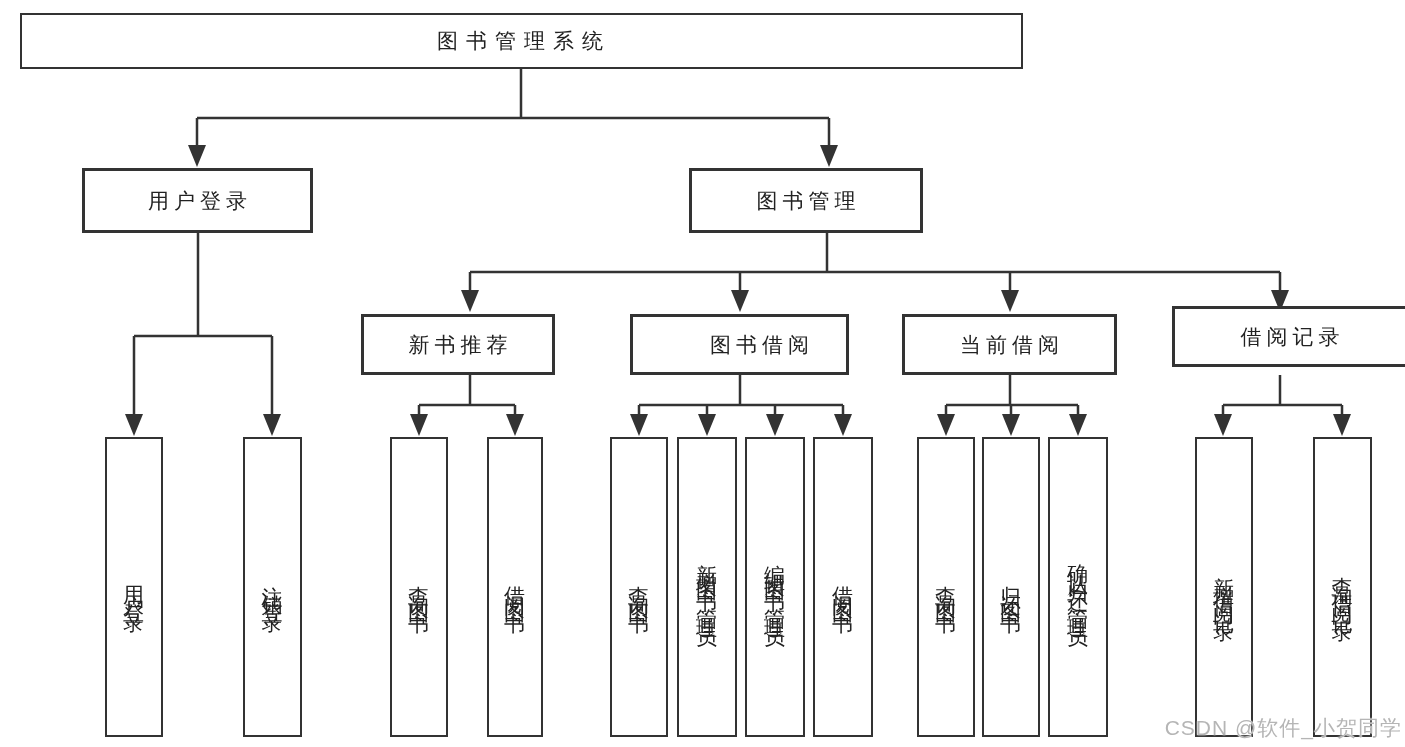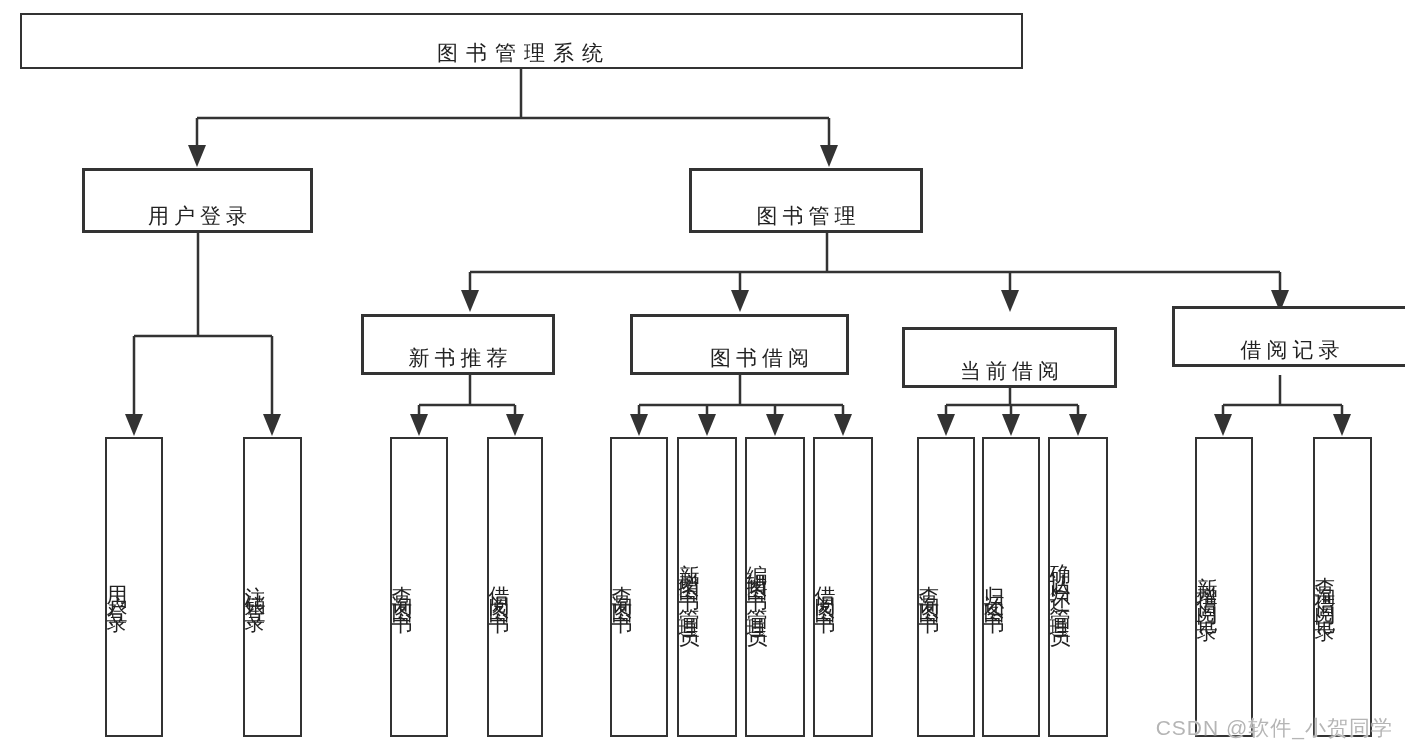--- a/index.html
+++ b/index.html
@@ -15,21 +15,21 @@
     position: absolute;
     left: 0; top: 0;
     pointer-events: none;
   }
   .node {
     position: absolute;
     box-sizing: border-box;
     background: #ffffff;
     border: 3px solid #333333;
     display: flex;
-    align-items: flex-end;
+    align-items: center;
     justify-content: center;
     color: #222222;
     font-size: 21px;
     letter-spacing: 5px;
     white-space: nowrap;
   }
   .node span { text-indent: 5px; }
   .root {
     border-width: 2px;
     letter-spacing: 8px;
@@ -38,21 +38,21 @@
     border-width: 2px;
     writing-mode: vertical-rl;
     text-orientation: mixed;
     font-size: 21px;
     letter-spacing: 9px;
     line-height: 1;
   }
   .leaf span { text-indent: 0; }
   .watermark {
     position: absolute;
-    right: 12px;
+    right: 3px;
     bottom: 5px;
     font-size: 21px;
     letter-spacing: 1px;
     color: #b5b5b5;
     text-shadow: 0 0 2px #ffffff, 0 0 1px #ffffff;
     margin-top: 24px;
   }
 </style>
 </head>
 <body>
@@ -109,21 +109,21 @@
   <div class="node" style="left:689px; top:168px; width:234px; height:65px;">
     <span>图书管理</span>
   </div>
 
   <div class="node" style="left:361px; top:314px; width:194px; height:61px;">
     <span>新书推荐</span>
   </div>
   <div class="node" style="left:630px; top:314px; width:219px; height:61px;padding-left:40px;">
     <span>图书借阅</span>
   </div>
-  <div class="node" style="left:902px; top:314px; width:215px; height:61px;margin-top:13px;">
+  <div class="node" style="left:902px; top:314px; width:215px; height:61px;">
     <span>当前借阅</span>
   </div>
   <div class="node" style="left:1172px; top:306px; width:236px; height:61px;">
     <span>借阅记录</span>
   </div>
 
   <div class="node leaf" style="left:105px; top:437px; width:58px; height:300px;">
     <span>用户登录</span>
   </div>
   <div class="node leaf" style="left:243px; top:437px; width:59px; height:300px;">

